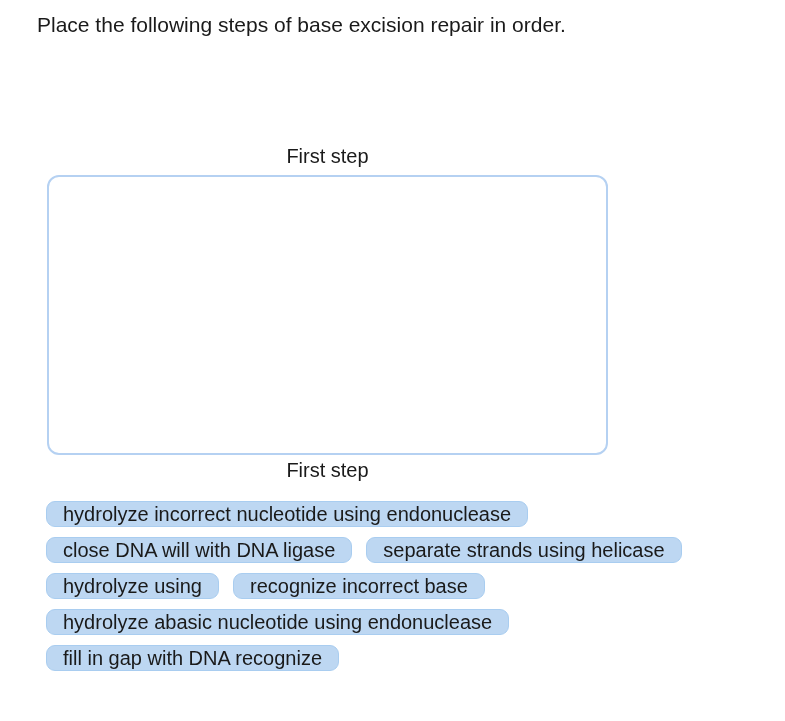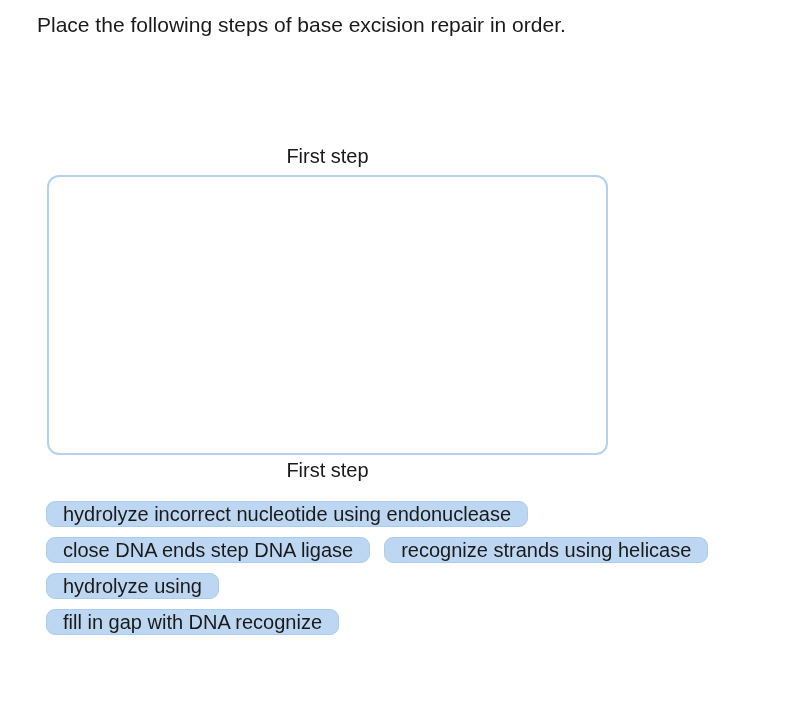--- a/index.html
+++ b/index.html
@@ -82,22 +82,26 @@
 
 <div class="dropzone"></div>
 
 <div class="step-label last-label">First step</div>
 
 <div class="choices">
   <div class="choice-row">
     <div class="chip">hydrolyze incorrect nucleotide using endonuclease</div>
   </div>
   <div class="choice-row">
-    <div class="chip">close DNA ends step DNA ligase</div>
-    <div class="chip">recognize strands using helicase</div>
+    <div class="chip">close DNA will with DNA ligase</div>
+    <div class="chip">separate strands using helicase</div>
   </div>
   <div class="choice-row">
     <div class="chip">hydrolyze using</div>
+    <div class="chip">recognize incorrect base</div>
+  </div>
+  <div class="choice-row">
+    <div class="chip">hydrolyze abasic nucleotide using endonuclease</div>
   </div>
   <div class="choice-row">
     <div class="chip">fill in gap with DNA recognize</div>
   </div>
 </div>
 
 </body></html>

